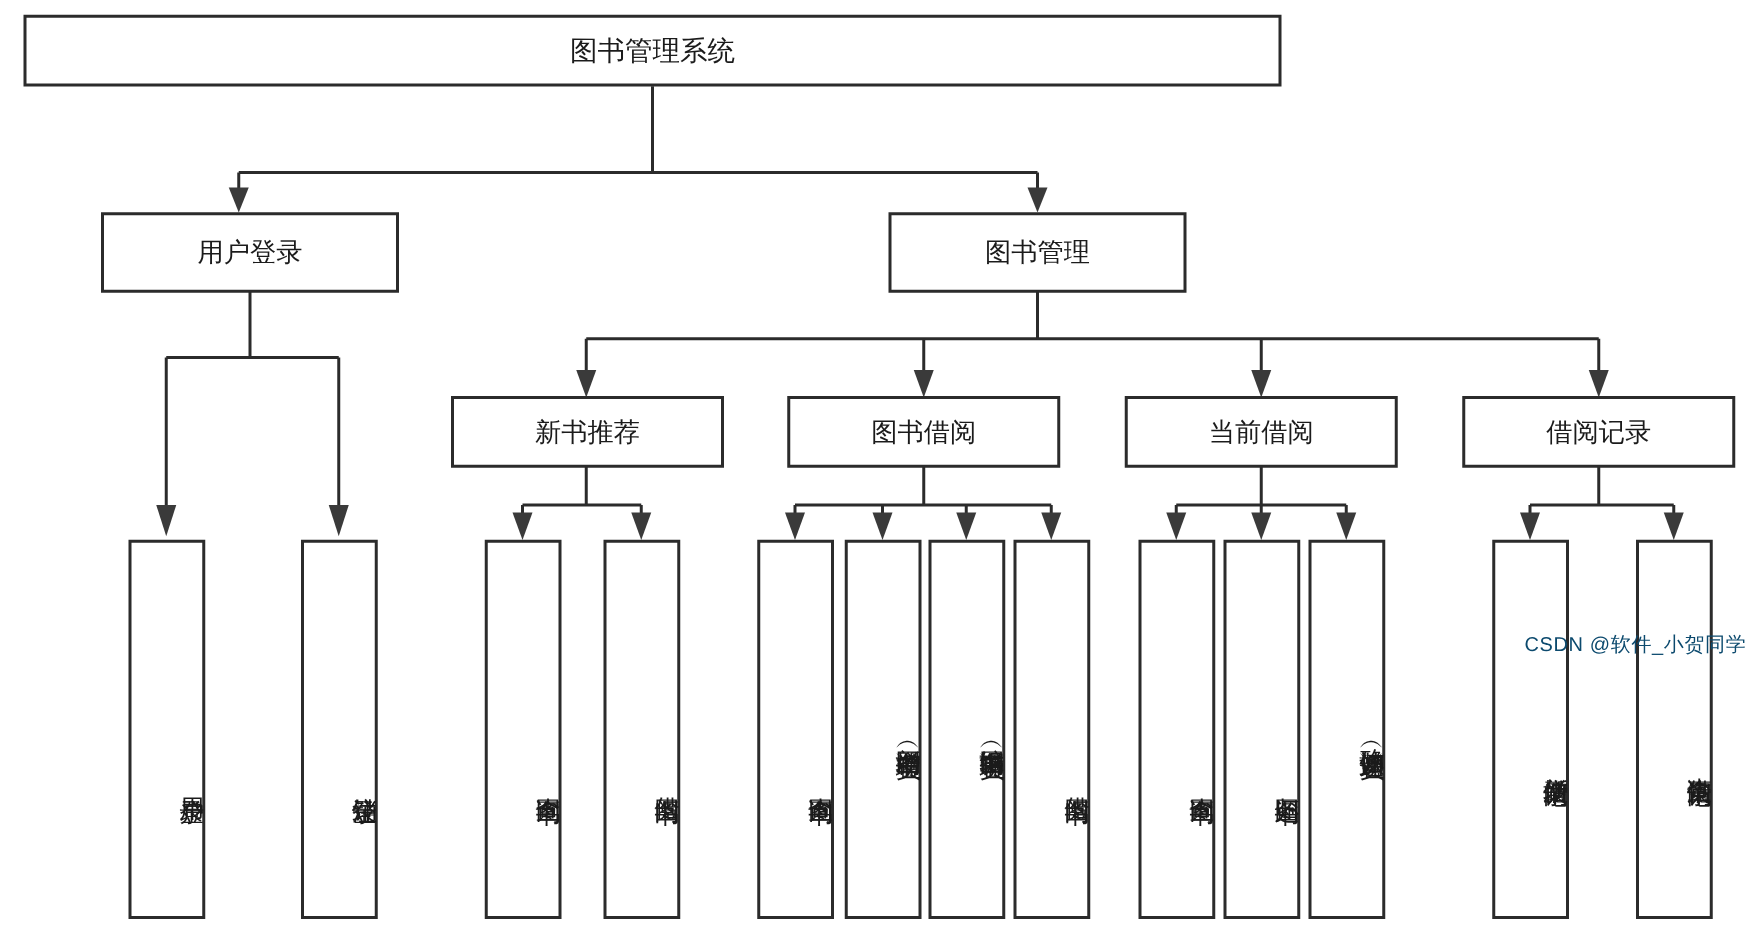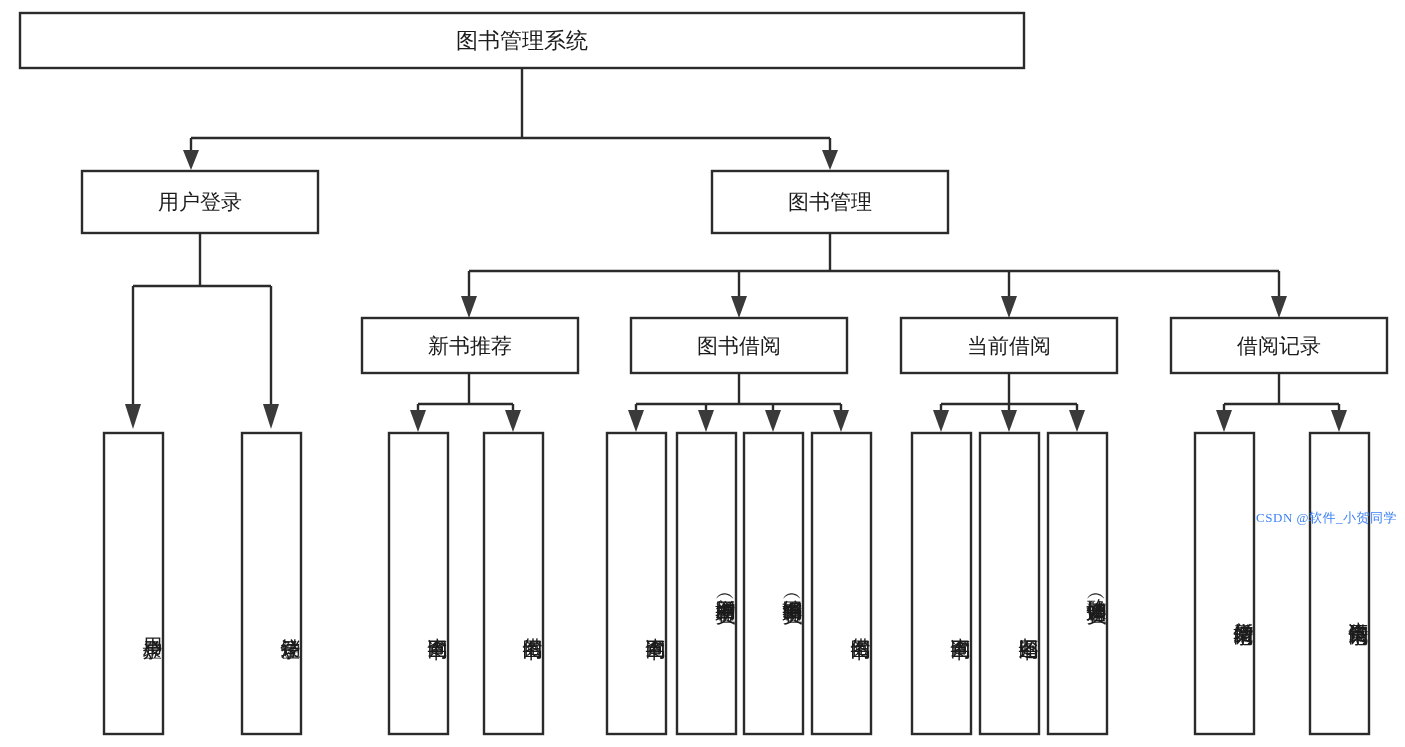--- a/index.html
+++ b/index.html
@@ -71,23 +71,23 @@
     letter-spacing: 1px;
     display: flex;
     align-items: flex-start;
     justify-content: center;
     pointer-events: none;
   }
   .watermark {
     position: absolute;
     right: 8px;
     bottom: 4px;
-    font-family: Liberation Serif, serif;
-    font-size: 13px;
-    color: #3b82f6;
+    font-family: Liberation Sans, sans-serif;
+    font-size: 16px;
+    color: #0c4a6e;
     letter-spacing: 0.5px;
     white-space: nowrap;
   }
 </style>
 </head>
 <body>
 
 <div id="diagram-root">
 
   <svg class="flow" viewBox="0 0 1405 747" xmlns="http://www.w3.org/2000/svg">

